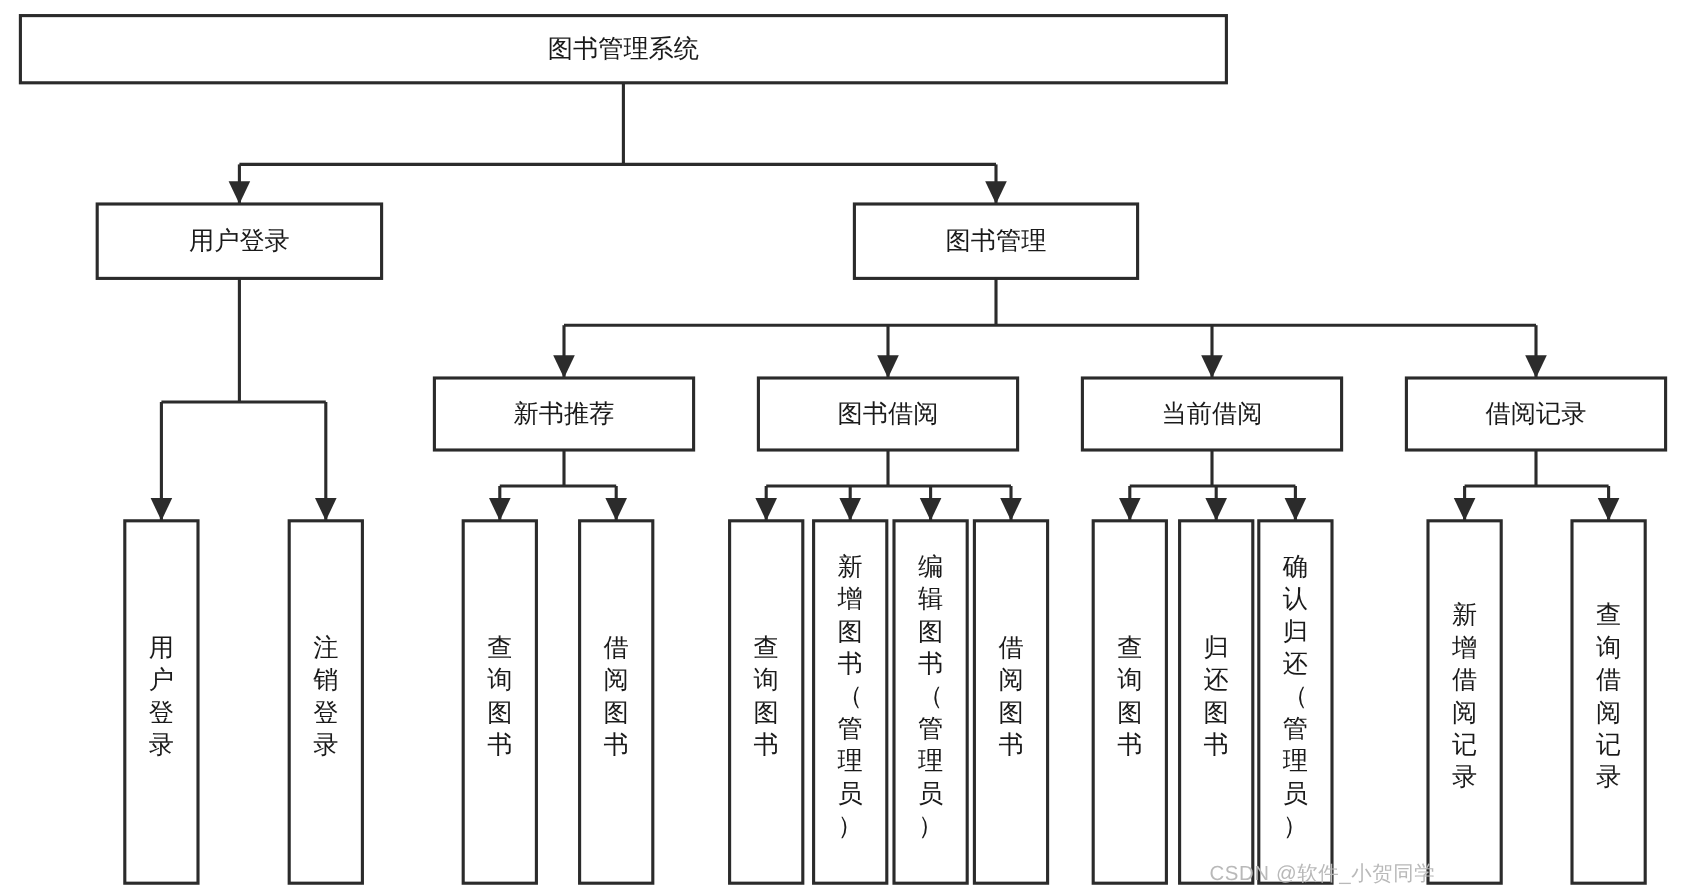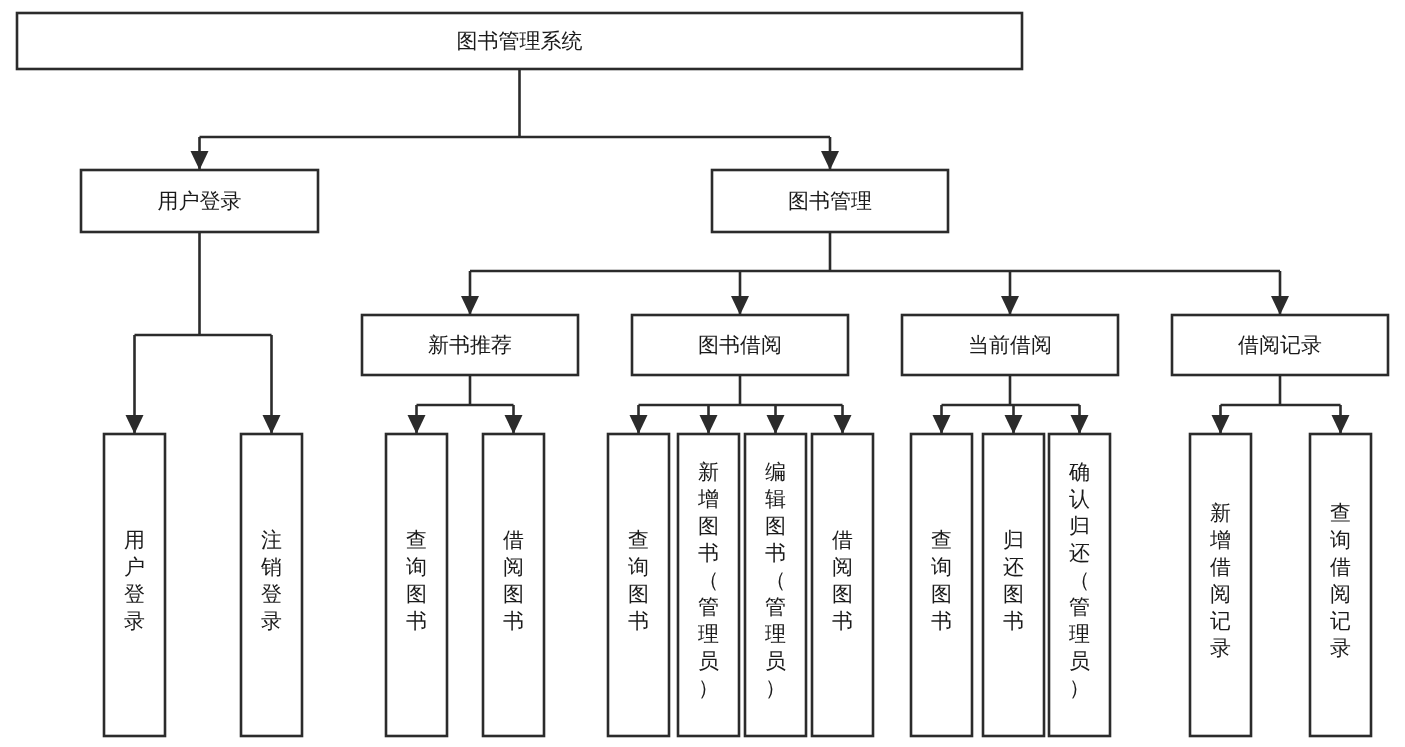--- a/index.html
+++ b/index.html
@@ -201,13 +201,14 @@
         <g>
           <rect x="1190" y="434" width="61" height="302" class="node-box"></rect>
           <text x="1220.5" y="0" class="node-label-v"><tspan x="1220.5" y="519.5">新</tspan><tspan x="1220.5" y="546.5">增</tspan><tspan x="1220.5" y="573.5">借</tspan><tspan x="1220.5" y="600.5">阅</tspan><tspan x="1220.5" y="627.5">记</tspan><tspan x="1220.5" y="654.5">录</tspan></text>
         </g>
         <g>
           <rect x="1310" y="434" width="61" height="302" class="node-box"></rect>
           <text x="1340.5" y="0" class="node-label-v"><tspan x="1340.5" y="519.5">查</tspan><tspan x="1340.5" y="546.5">询</tspan><tspan x="1340.5" y="573.5">借</tspan><tspan x="1340.5" y="600.5">阅</tspan><tspan x="1340.5" y="627.5">记</tspan><tspan x="1340.5" y="654.5">录</tspan></text>
         </g>
       </g>
   </svg>
+  <div class="watermark">CSDN @软件_小贺同学</div>
 </div>
 
 </body></html>

